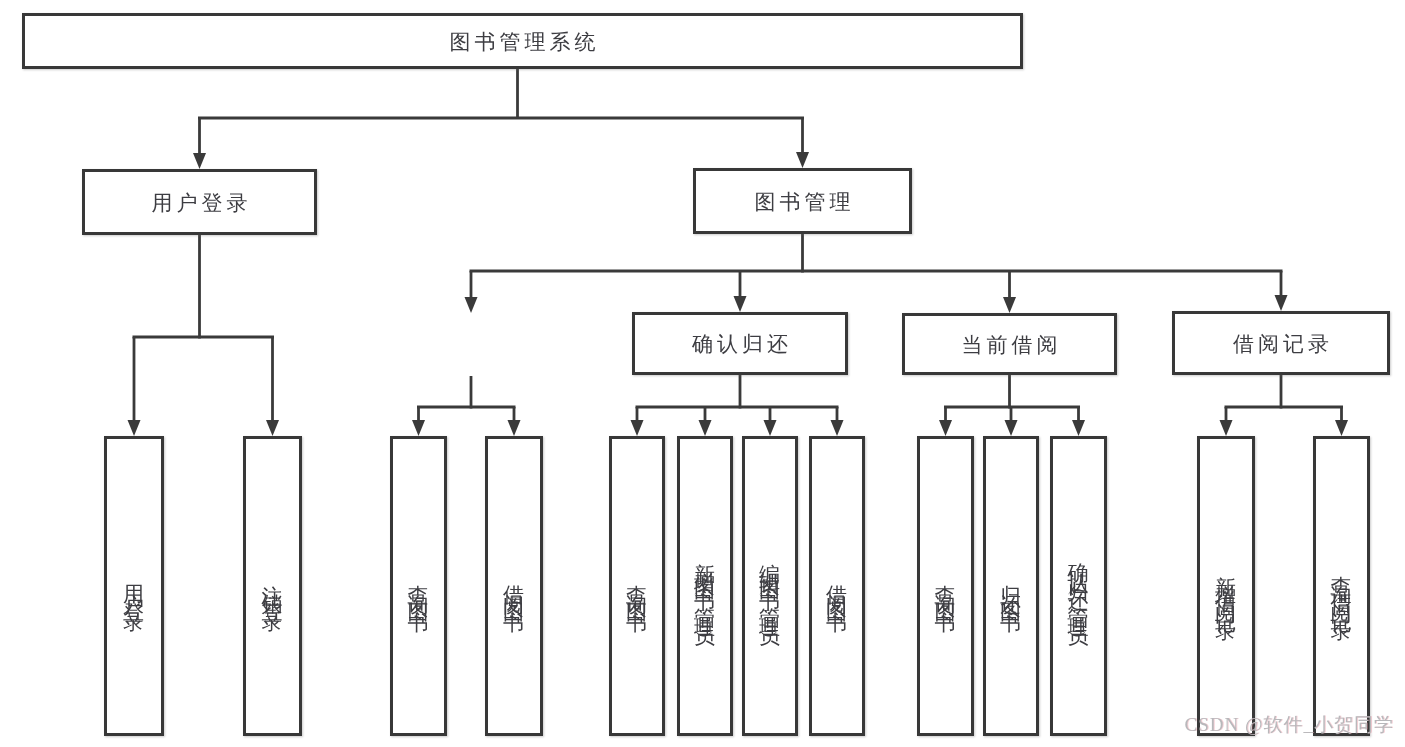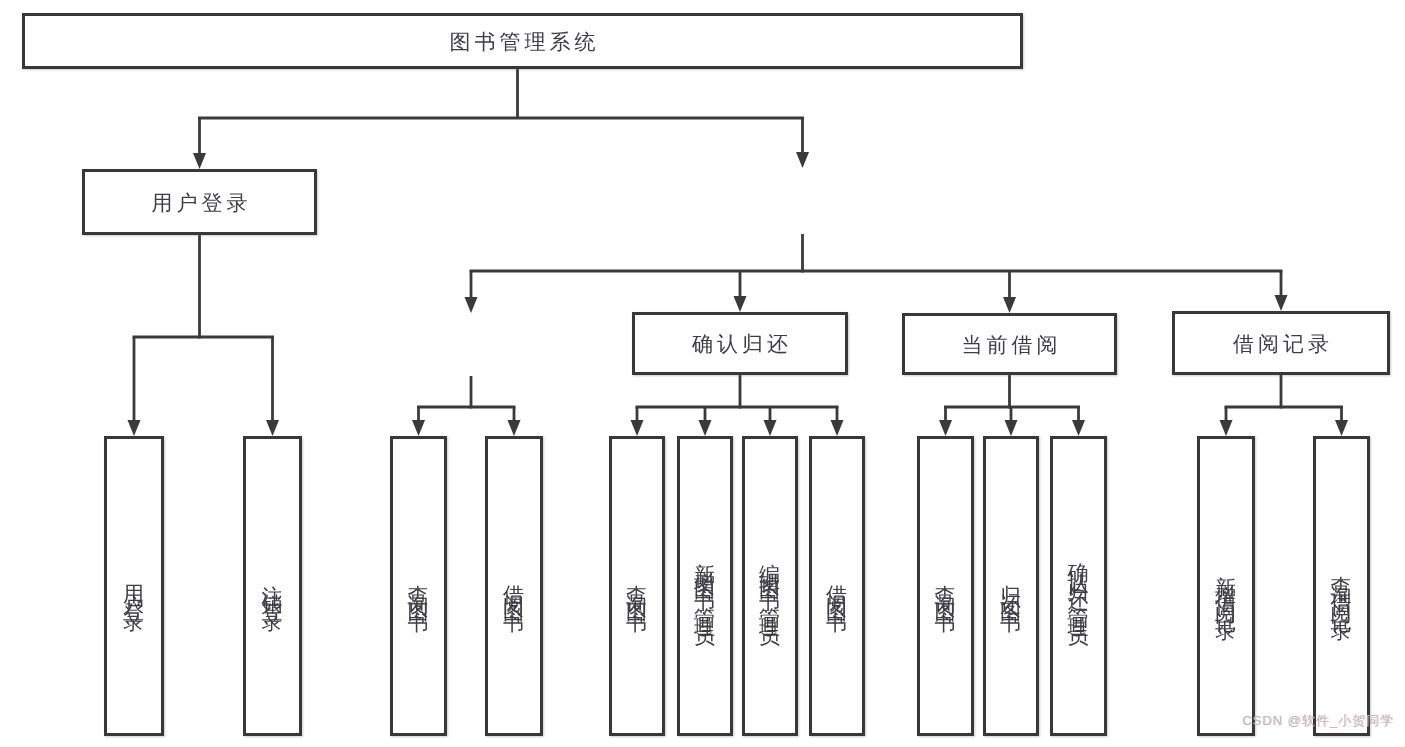--- a/index.html
+++ b/index.html
@@ -32,25 +32,26 @@
   }
   .node.v .label{
     writing-mode:vertical-rl;
     text-indent:0;
     letter-spacing:9px;
     white-space:normal;
   }
   .watermark{
     position:absolute;z-index:3;
     right:11px;top:712px;
-    font-size:13px;
+    font-size:19px;
     letter-spacing:1px;
     color:var(--wm);
     text-shadow:1px 0 0 rgba(233,150,164,.45);
     white-space:nowrap;
+    font-family:Liberation Serif, serif;
   }
 </style>
 </head>
 <body>
 
 <div class="stage">
 
   <svg class="connectors" width="1405" height="747" viewBox="0 0 1405 747">
       <line x1="517.5" y1="69" x2="517.5" y2="119" stroke="#3a3a3a" stroke-width="2.8"></line>
       <line x1="198" y1="118" x2="804" y2="118" stroke="#3a3a3a" stroke-width="2.8"></line>
@@ -106,20 +107,23 @@
       <polygon points="1335,420 1348,420 1341.5,436" fill="#3a3a3a"></polygon>
     </svg>
 
   <div class="node h" style="left:22px;top:13px;width:1001px;height:56px">
     <span class="label">图书管理系统</span>
   </div>
 
   <div class="node h" style="left:82px;top:169px;width:235px;height:66px">
     <span class="label">用户登录</span>
   </div>
+  <div class="node h" style="left:693px;top:168px;width:219px;height:66px">
+    <span class="label">图书管理</span>
+  </div>
 
   <div class="node h" style="left:632px;top:312px;width:216px;height:63px">
     <span class="label">确认归还</span>
   </div>
   <div class="node h" style="left:902px;top:313px;width:215px;height:62px">
     <span class="label">当前借阅</span>
   </div>
   <div class="node h" style="left:1172px;top:311px;width:218px;height:64px">
     <span class="label">借阅记录</span>
   </div>

